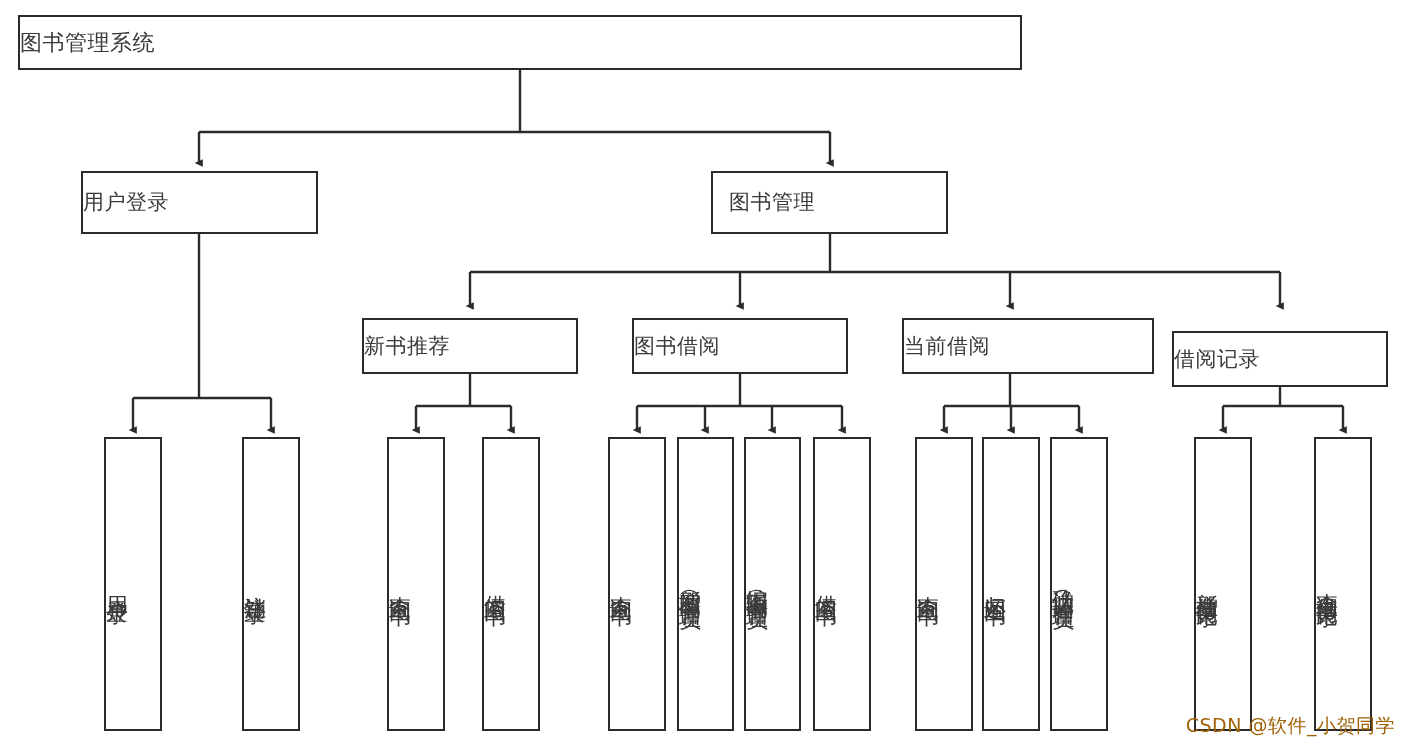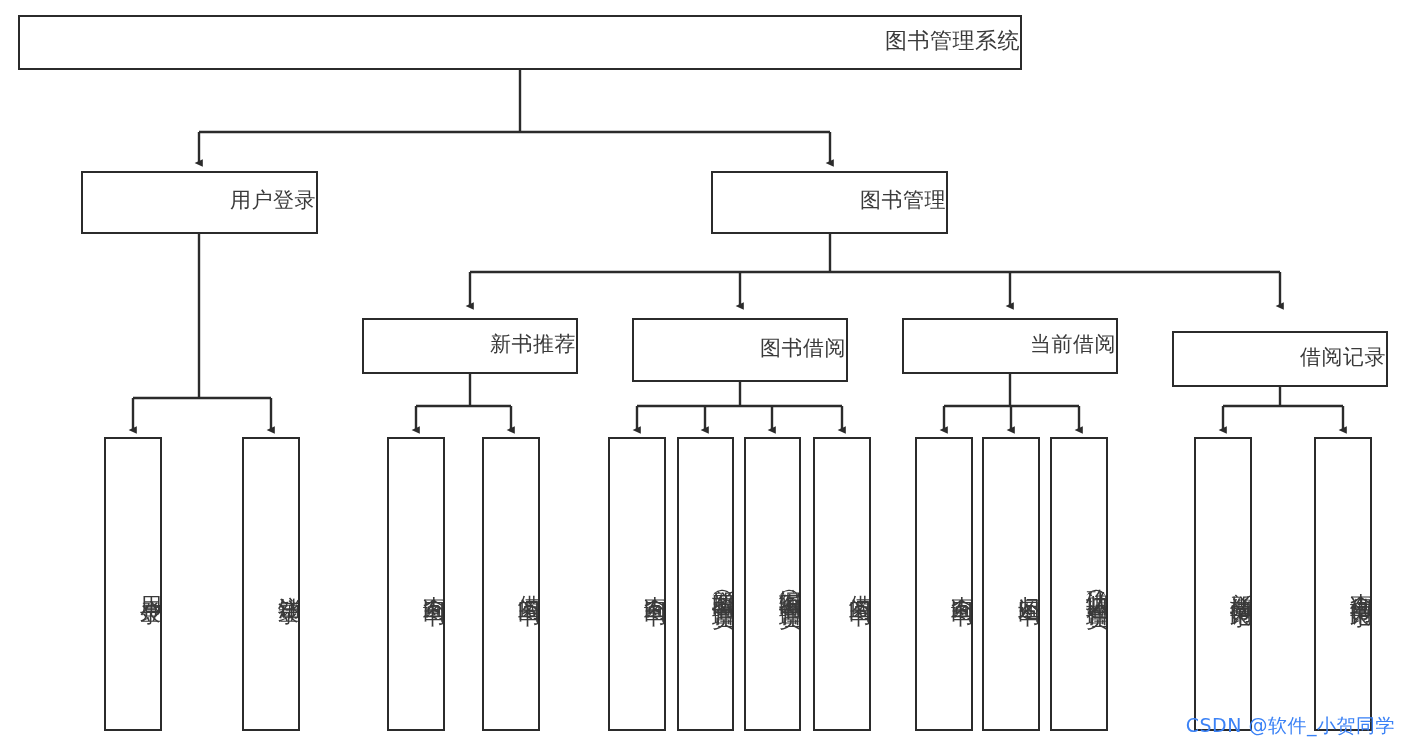--- a/index.html
+++ b/index.html
@@ -25,23 +25,22 @@
     height: 747px;
     pointer-events: none;
   }
   .node {
     position: absolute;
     box-sizing: border-box;
     border: 2.5px solid #2b2b2b;
     background: #ffffff;
     display: flex;
     align-items: center;
-    justify-content: flex-end;
+    justify-content: flex-start;
     overflow: hidden;
-    font-family: Liberation Mono, monospace;
   }
   .node .label {
     color: #3a3a3a;
     font-size: 21px;
     line-height: 1.18;
     letter-spacing: 0.5px;
     white-space: nowrap;
     text-align: center;
   }
   .node.vertical .label {
@@ -53,21 +52,21 @@
     white-space: normal;
     max-height: 100%;
   }
   .node.root .label {
     font-size: 22px;
   }
   #watermark {
     position: absolute;
     right: 10px;
     bottom: 8px;
-    color: #3b82f6;
+    color: #a16207;
     font-size: 19px;
     letter-spacing: 0.5px;
     white-space: nowrap;
     pointer-events: none;
   }
 </style>
 </head>
 <body>
 
 <div id="canvas">
@@ -129,24 +128,24 @@
   <div class="node" style="left:81px; top:171px; width:237px; height:63px;">
     <span class="label">用户登录</span>
   </div>
   <div class="node" style="left:711px; top:171px; width:237px; height:63px;padding-left:16px;">
     <span class="label">图书管理</span>
   </div>
 
   <div class="node" style="left:362px; top:318px; width:216px; height:56px;">
     <span class="label">新书推荐</span>
   </div>
-  <div class="node" style="left:632px; top:318px; width:216px; height:64px;">
+  <div class="node" style="left:632px; top:318px; width:216px; height:56px;">
     <span class="label">图书借阅</span>
   </div>
-  <div class="node" style="left:902px; top:318px; width:216px; height:56px;">
+  <div class="node" style="left:902px; top:318px; width:252px; height:56px;">
     <span class="label">当前借阅</span>
   </div>
   <div class="node" style="left:1172px; top:318px; width:216px; height:56px;margin-top:13px;">
     <span class="label">借阅记录</span>
   </div>
 
   <div class="node vertical" style="left:104px; top:437px; width:58px; height:294px;">
     <span class="label">用户登录</span>
   </div>
   <div class="node vertical" style="left:242px; top:437px; width:58px; height:294px;">

